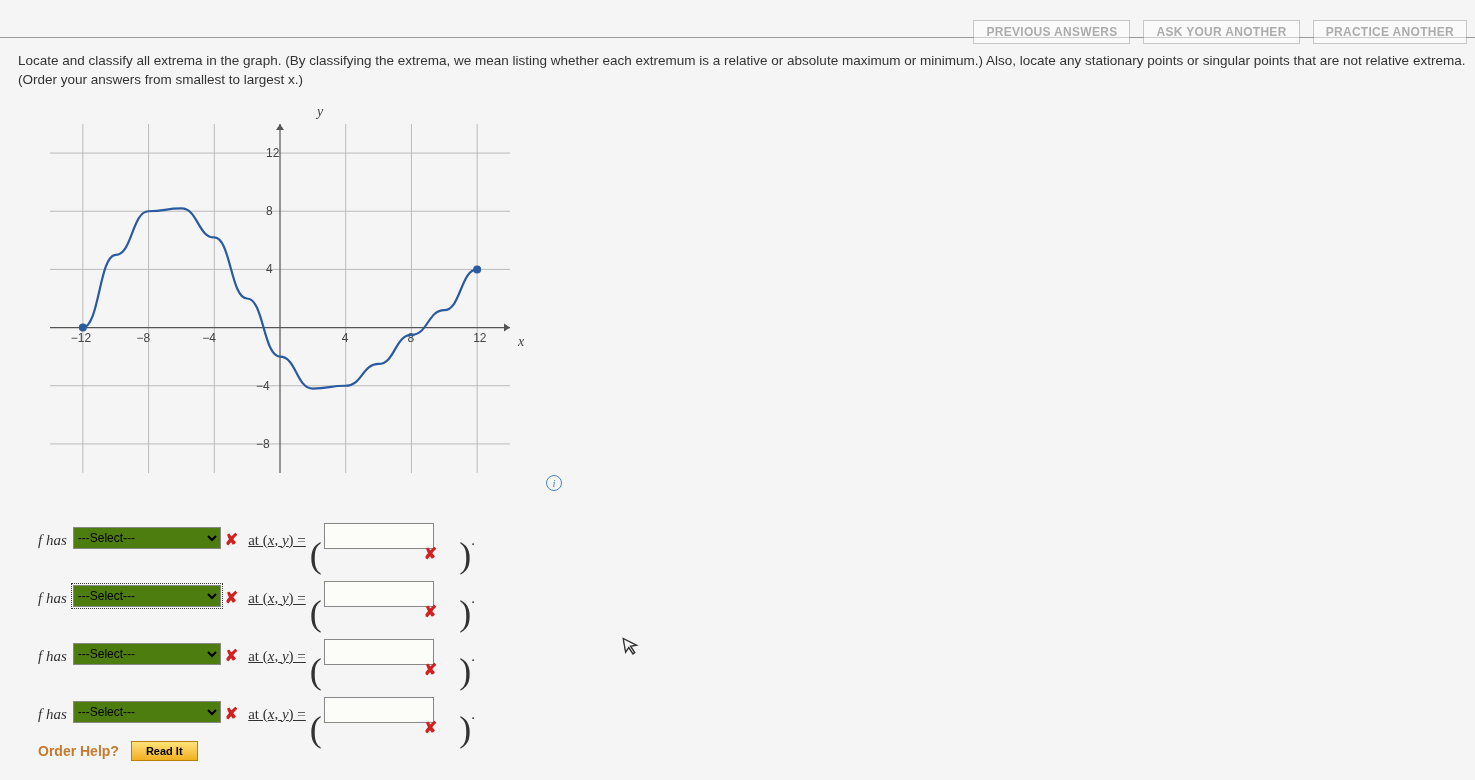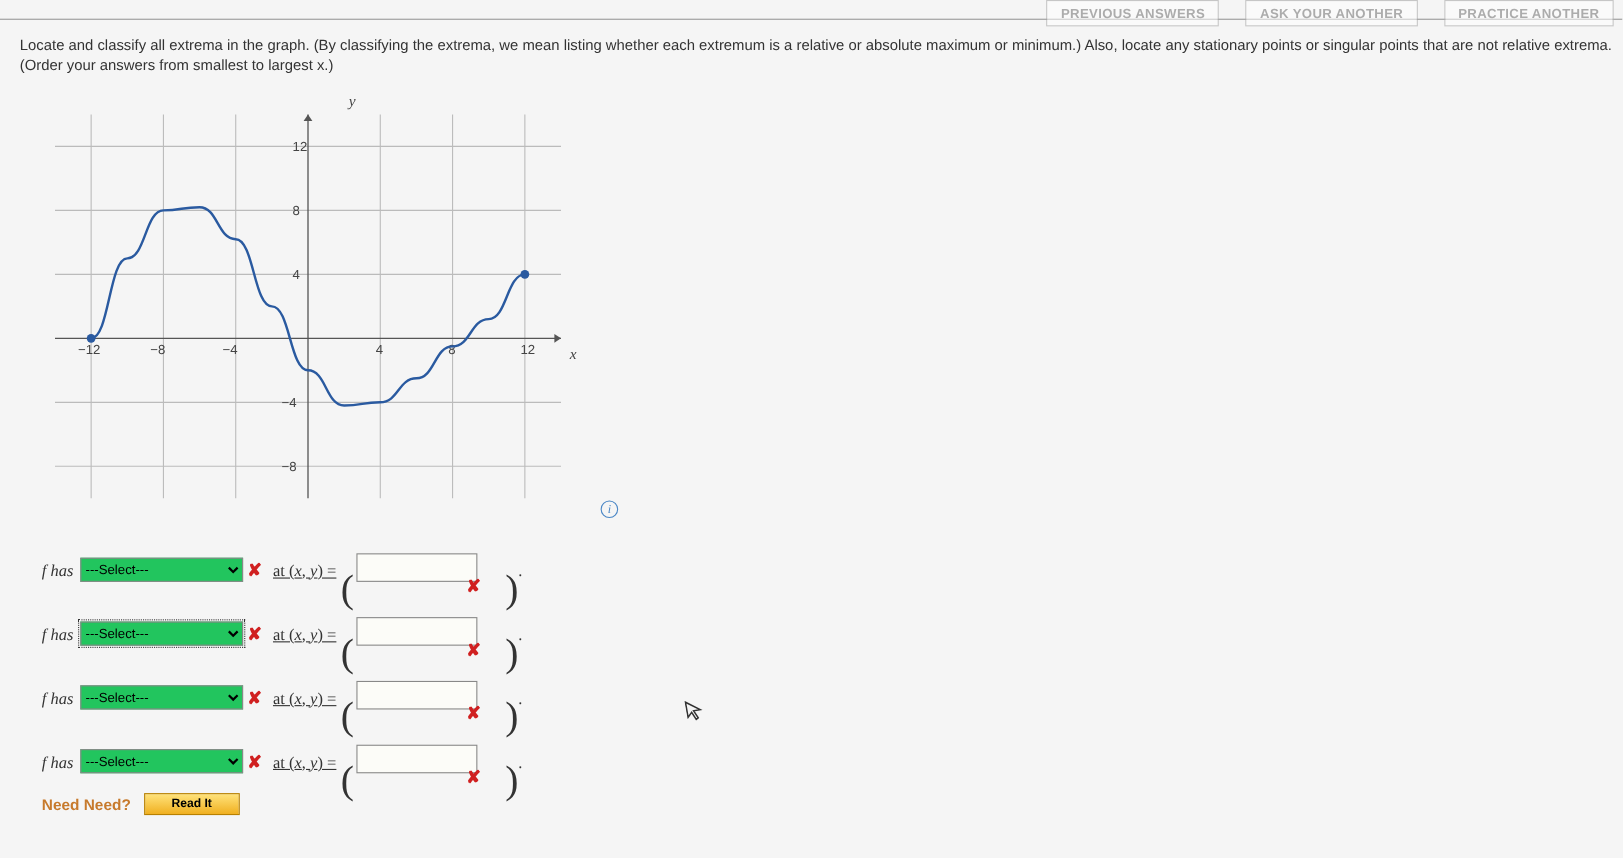--- a/index.html
+++ b/index.html
@@ -8,26 +8,27 @@
       font-size: 13px;
       color: #333;
       background: #f5f5f5;
       width: 1475px;
       height: 780px;
       overflow: hidden;
     }
     .top-bar {
       display: flex;
       justify-content: flex-end;
-      gap: 24px;
+      gap: 13px;
       padding: 0 8px;
       height: 18px;
       align-items: flex-start;
       border-bottom: 1px solid #999;
       padding-bottom: 14px;
+      margin-top: 20px;
     }
     .top-btn {
       border: 1px solid #999;
       background: #fff;
       padding: 4px 12px;
       font-size: 12px;
       color: #666;
       font-weight: bold;
       cursor: pointer;
       letter-spacing: 0.3px;
@@ -80,21 +81,21 @@
       font-family: 'Times New Roman', serif;
       font-size: 15px;
     }
     .fhas { font-style: italic; margin-right: 6px; }
     .sel {
       font-family: Arial, sans-serif;
       font-size: 12px;
       width: 148px;
       height: 22px;
       border: 1px solid #888;
-      background: #22c55e;
+      background: #4d7c0f;
     }
     .sel.dotted { outline: 1px dotted #333; outline-offset: 1px; }
     .wrong {
       color: #d02020;
       font-weight: bold;
       font-size: 16px;
       margin: 0 6px 0 4px;
     }
     .at { margin: 0 4px; text-decoration: underline; }
     .paren { font-size: 36px; font-weight: 300; line-height: 0; position: relative; top: 6px; }
@@ -120,21 +121,21 @@
       gap: 12px;
     }
     .need-help-label {
       color: #c77a2c;
       font-weight: bold;
       font-size: 14px;
     }
     .readit {
       background: linear-gradient(#ffe27a, #f0b020);
       border: 1px solid #b88000;
-      padding: 3px 24px;
+      padding: 3px 14px;
       font-size: 11px;
       font-weight: bold;
       cursor: pointer;
     }
     .cursor-icon {
       position: absolute;
       left: 624px;
       top: 636px;
       font-size: 18px;
       color: #333;
@@ -239,21 +240,21 @@
       <span class="at">at (<i>x</i>, <i>y</i>) =</span>
       <span class="paren">(</span>
       <input class="ans-input" style="">
       <span class="wrong wrong-below">✘</span>
       <span class="paren">)</span>
       <span>.</span>
     </div>
   </div>
 
 <div class="need-help">
-  <span class="need-help-label">Need Need?</span>
+  <span class="need-help-label">Order Help?</span>
   <button class="readit">Read It</button>
 </div>
 
 <div class="cursor-icon">
   <svg width="16" height="20" viewBox="0 0 16 20">
       <path d="M1 1 L1 15 L5 11 L8 18 L10 17 L7 10 L13 10 Z" fill="none" stroke="#333" stroke-width="1.4"></path>
     </svg>
 </div>
 
 </body></html>

